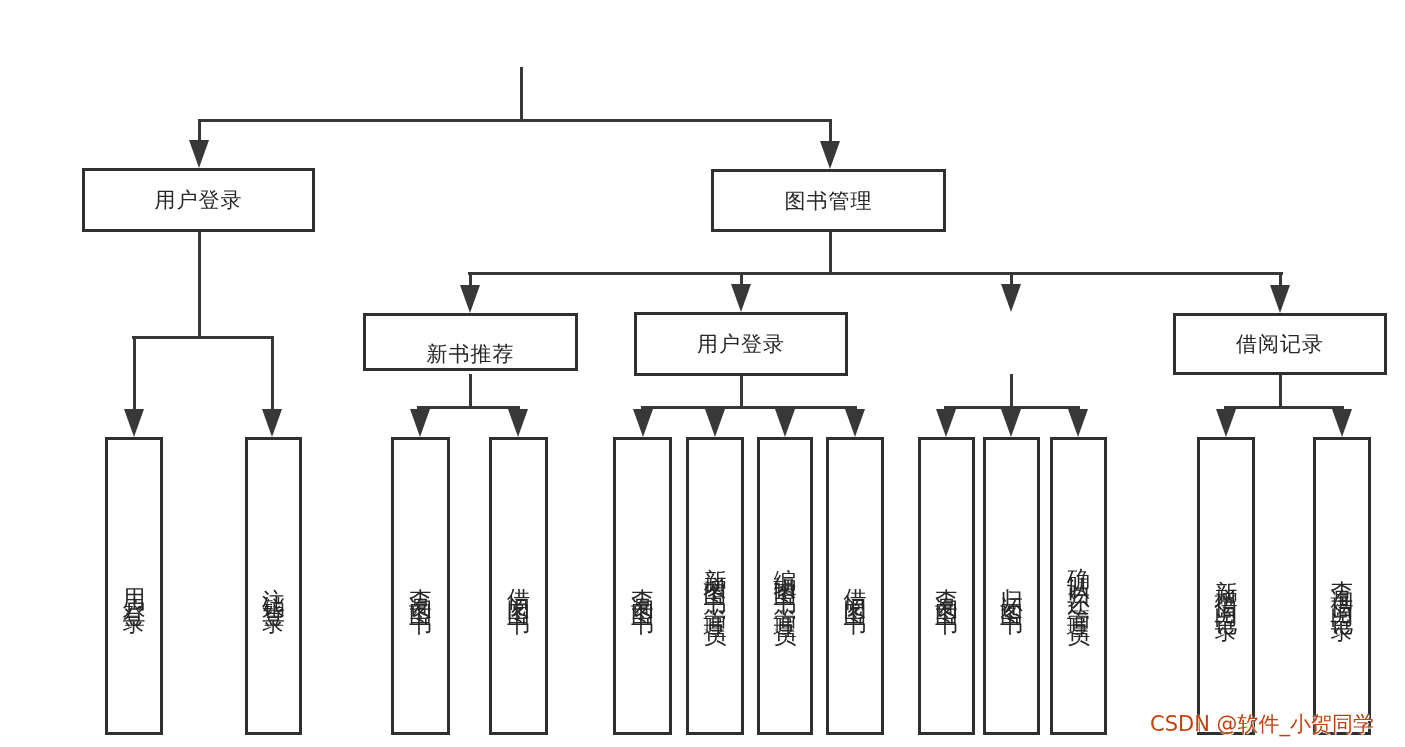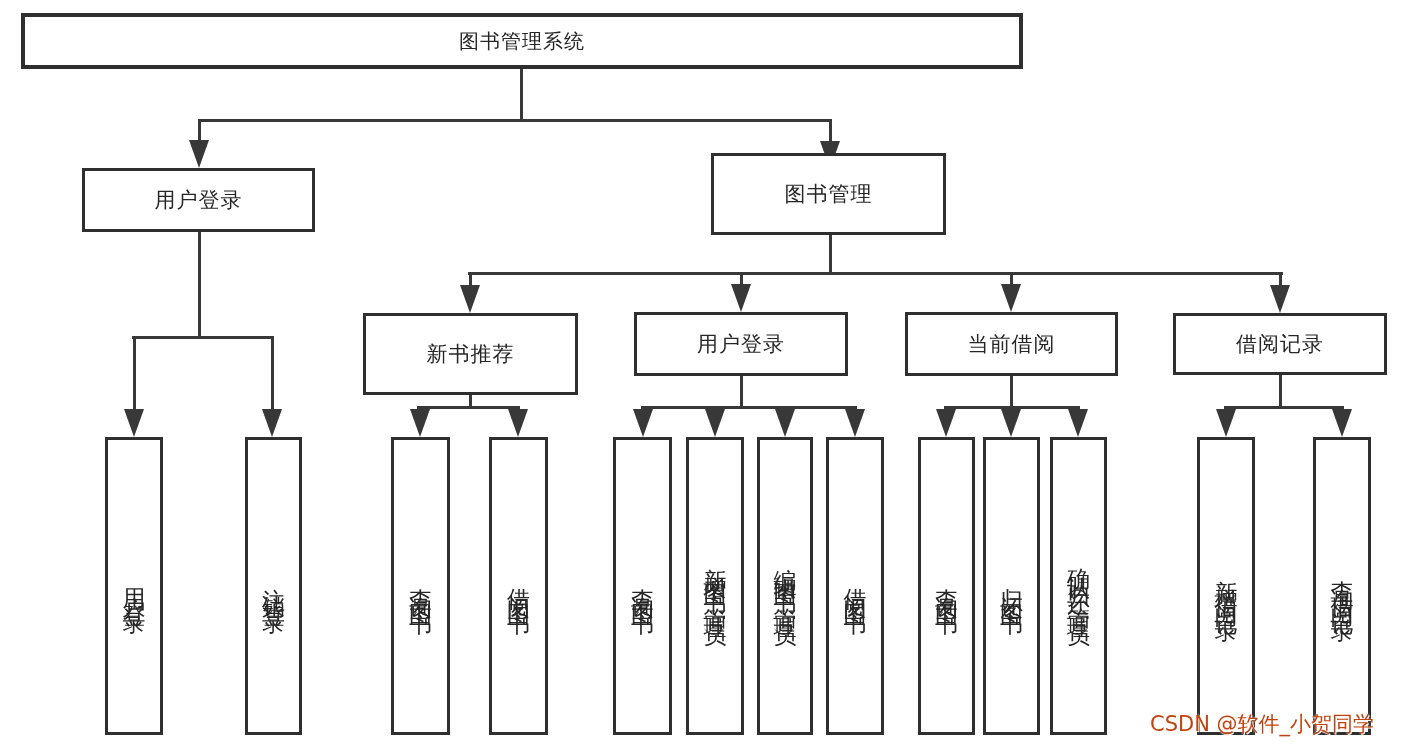--- a/index.html
+++ b/index.html
@@ -44,35 +44,32 @@
     font-size:21px;color:#c2410c;
     text-shadow:0 0 2px #ffffff,1px 1px 0 #ffffff;
     white-space:nowrap;z-index:5;
   }
 </style>
 </head>
 <body>
 
 <div id="canvas">
 
-  <div class="box rootbox" style="left:21px;top:13px;width:1002px;height:56px;">
-    <span>图书管理系统</span>
-  </div>
 
   <div class="vl" style="left:520px;top:67px;height:52px;"></div>
   <div class="hl" style="left:198px;top:119px;width:634px;"></div>
   <div class="vl" style="left:198px;top:119px;height:26px;"></div>
   <div class="ar" style="left:189px;top:140px;"></div>
   <div class="vl" style="left:829px;top:119px;height:26px;"></div>
   <div class="ar" style="left:820px;top:141px;"></div>
 
   <div class="box" style="left:82px;top:168px;width:233px;height:64px;">
     <span>用户登录</span>
   </div>
-  <div class="box" style="left:711px;top:153px;width:235px;height:82px;">
+  <div class="box" style="left:711px;top:169px;width:235px;height:63px;">
     <span>图书管理</span>
   </div>
 
   <div class="vl" style="left:198px;top:230px;height:109px;"></div>
   <div class="hl" style="left:132px;top:336px;width:142px;"></div>
   <div class="vl" style="left:133px;top:336px;height:74px;"></div>
   <div class="ar" style="left:124px;top:409px;"></div>
   <div class="vl" style="left:271px;top:336px;height:74px;"></div>
   <div class="ar" style="left:262px;top:409px;"></div>
 
@@ -80,28 +77,25 @@
   <div class="hl" style="left:468px;top:272px;width:815px;"></div>
   <div class="vl" style="left:469px;top:272px;height:16px;"></div>
   <div class="ar" style="left:460px;top:285px;"></div>
   <div class="vl" style="left:740px;top:272px;height:16px;"></div>
   <div class="ar" style="left:731px;top:284px;"></div>
   <div class="vl" style="left:1010px;top:272px;height:16px;"></div>
   <div class="ar" style="left:1001px;top:284px;"></div>
   <div class="vl" style="left:1279px;top:272px;height:16px;"></div>
   <div class="ar" style="left:1270px;top:285px;"></div>
 
-  <div class="box" style="left:363px;top:313px;width:215px;height:82px;">
+  <div class="box" style="left:363px;top:313px;width:215px;height:58px;align-items:flex-end;">
     <span>新书推荐</span>
   </div>
   <div class="box" style="left:634px;top:312px;width:214px;height:64px;">
     <span>用户登录</span>
-  </div>
-  <div class="box" style="left:905px;top:312px;width:213px;height:64px;">
-    <span>当前借阅</span>
   </div>
   <div class="box" style="left:1173px;top:313px;width:214px;height:62px;">
     <span>借阅记录</span>
   </div>
 
   <div class="vl" style="left:469px;top:374px;height:35px;"></div>
   <div class="hl" style="left:417px;top:406px;width:103px;"></div>
   <div class="vl" style="left:419px;top:406px;height:8px;"></div>
   <div class="ar" style="left:410px;top:409px;"></div>
   <div class="vl" style="left:517px;top:406px;height:8px;"></div>

